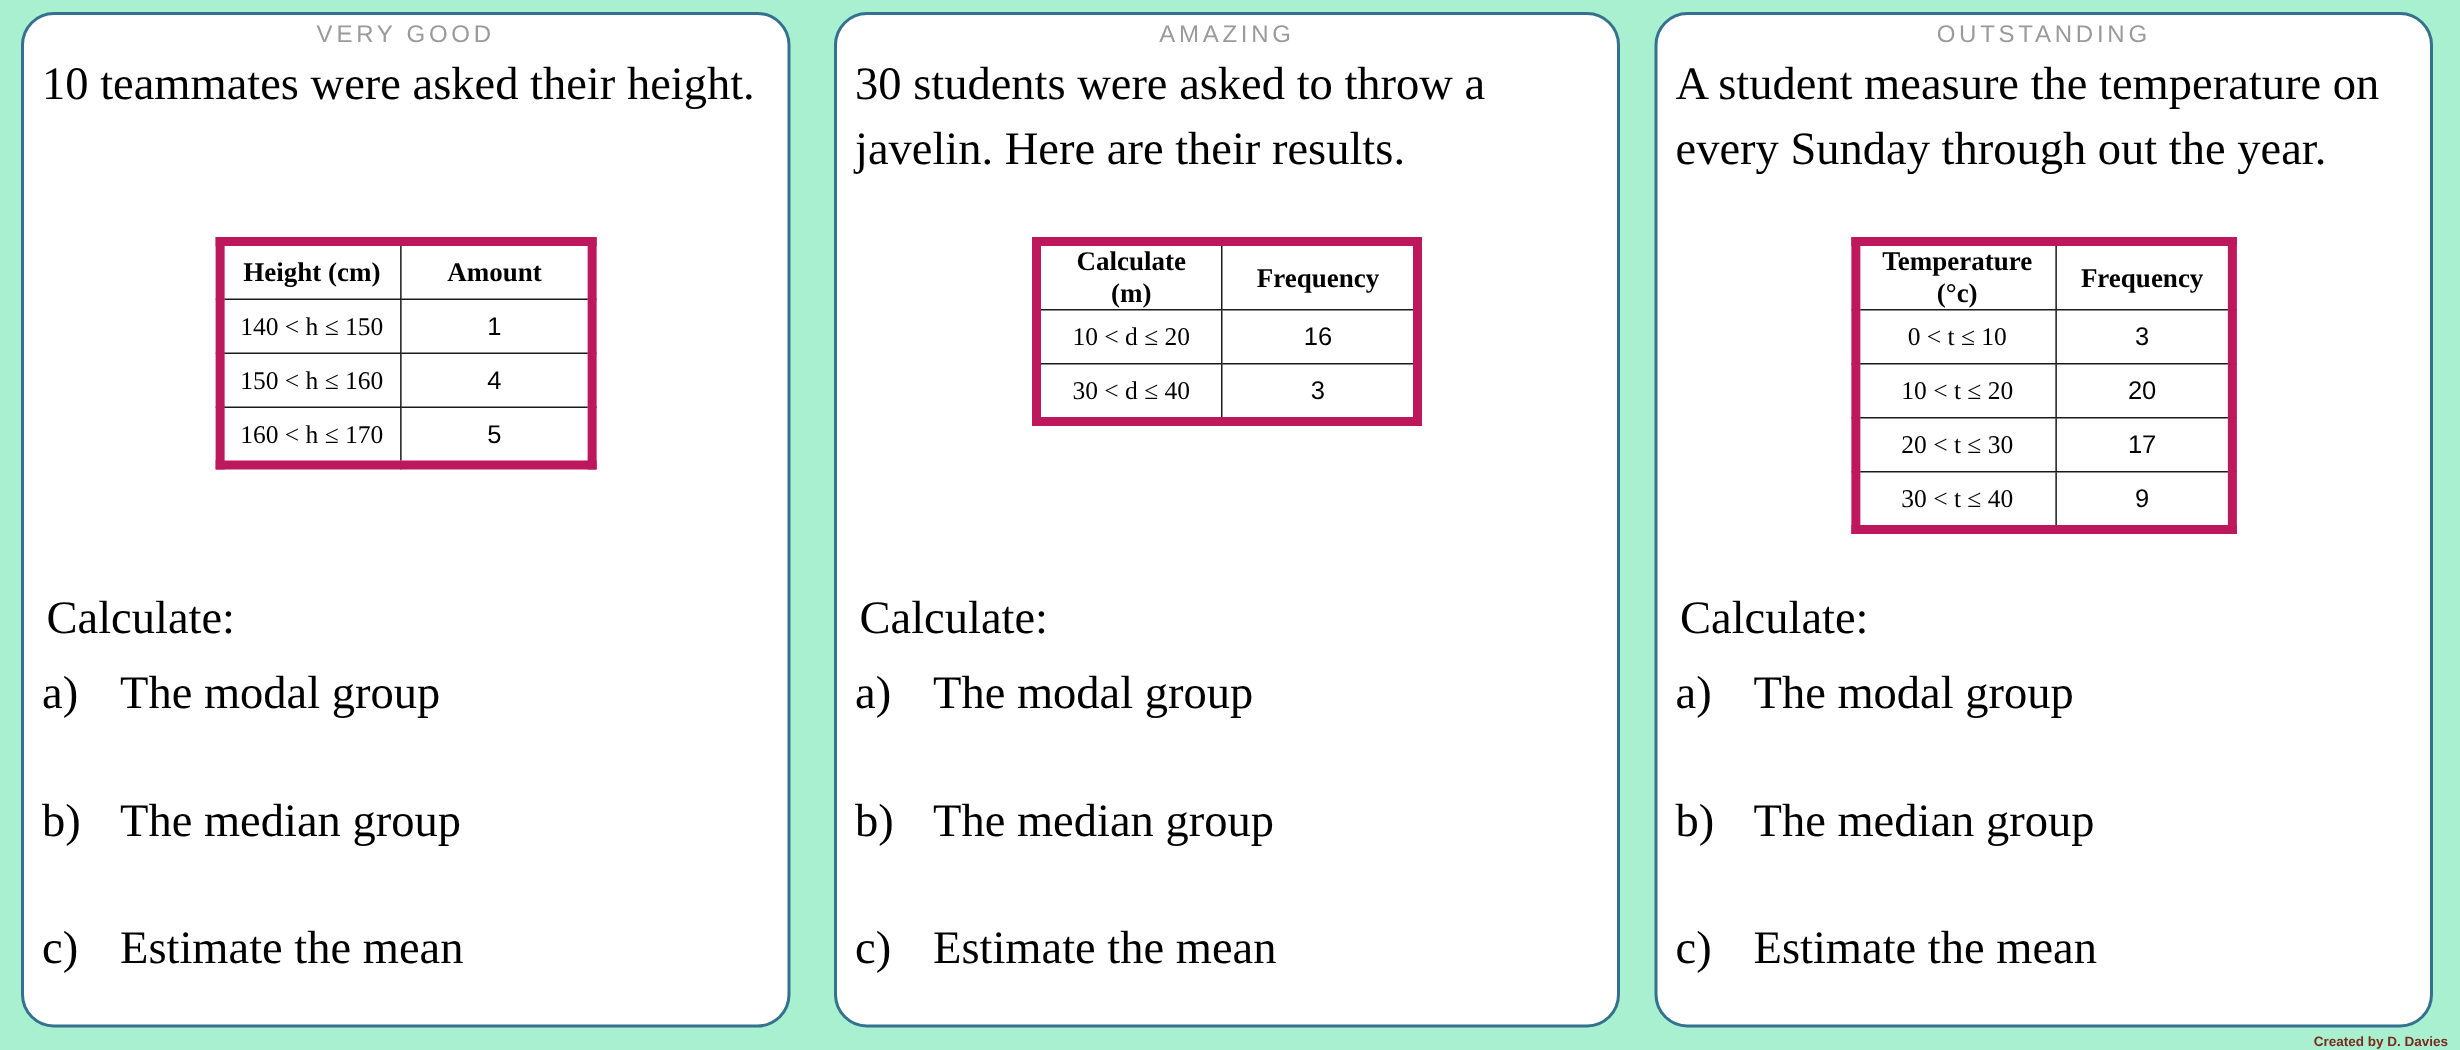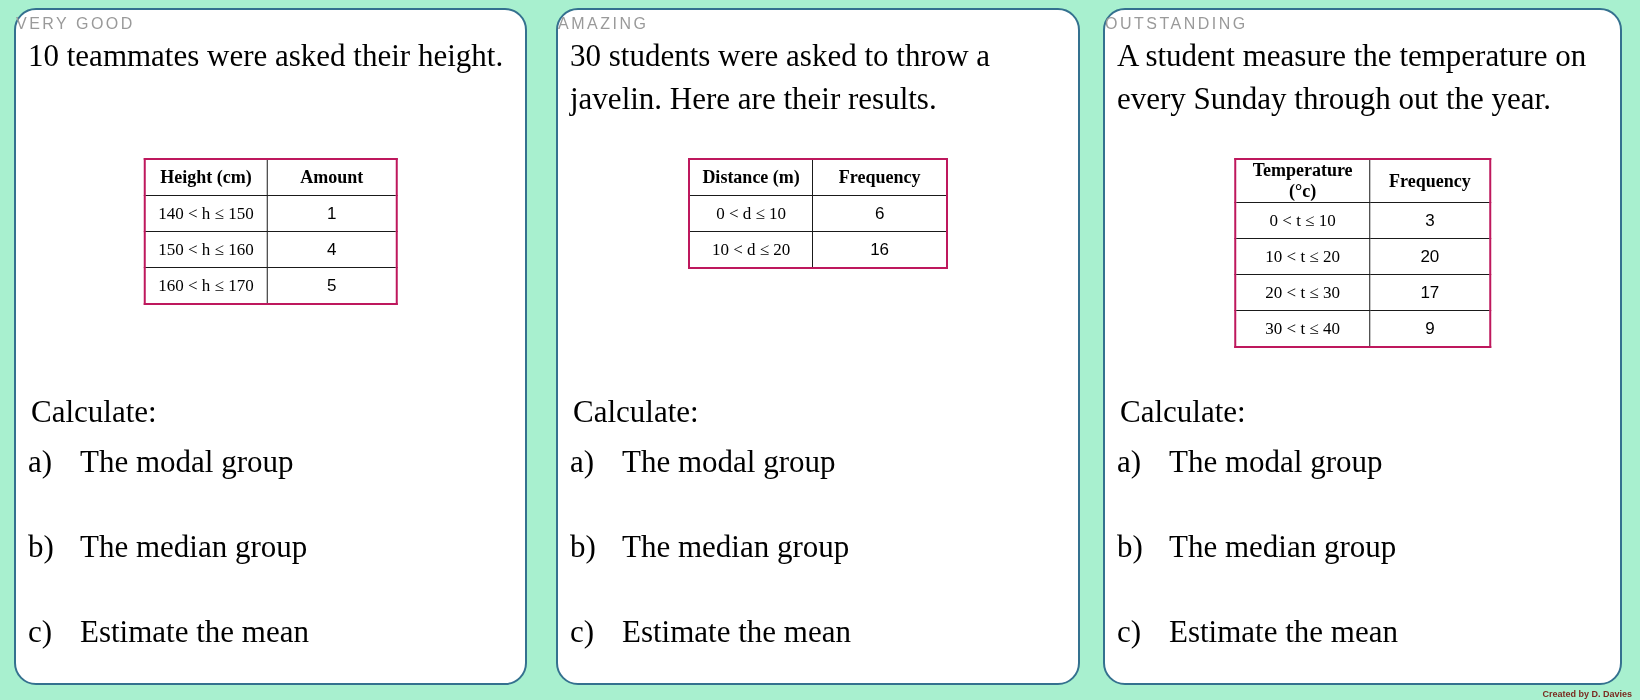--- a/index.html
+++ b/index.html
@@ -9,32 +9,32 @@
     font-family:"Liberation Serif", serif; color:#000;
   }
   .card {
     position:absolute; top:8px; height:677px; background:#ffffff;
     border:2px solid #34718f; border-radius:22px; box-sizing:border-box;
   }
   .card-1 { left:14px;  width:513px; }
   .card-2 { left:556px; width:524px; }
   .card-3 { left:1103px; width:519px; }
   .card-label {
-    position:absolute; top:5px; left:0; right:0; text-align:left;
+    position:absolute; top:5px; left:0; right:0; text-align:center;
     font-family:"Liberation Sans", sans-serif; font-size:16px;
     letter-spacing:2.5px; color:#9a9a9a; font-weight:400;
   }
   .prompt {
     position:absolute; top:24px; left:12px; right:4px; margin:0;
     font-size:31px; line-height:43px;
   }
   .freq-table {
     position:absolute; top:148px; left:50%; transform:translateX(-50%);
     border-collapse:collapse; background:#fff;
-    border:2px solid #be185d;
+    border:6px solid #be185d;
   }
   .freq-table th, .freq-table td {
     border:1px solid #1a1a1a; height:35px; padding:0 10px;
     text-align:center; vertical-align:middle;
   }
   .freq-table th {
     font-size:18px; font-weight:bold; width:176px;
     font-family:"Liberation Serif", serif;
   }
   .freq-table td { font-size:17px; }
@@ -100,32 +100,32 @@
       </div>
     </div>
   </section>
 
   <section class="card card-2">
     <div class="card-label">AMAZING</div>
     <p class="prompt">30 students were asked to throw a javelin. Here are their results.</p>
     <table class="freq-table">
         <thead>
           <tr>
-            <th>Distance (m)</th>
+            <th>Calculate (m)</th>
             <th>Frequency</th>
           </tr>
         </thead>
         <tbody>
           <tr>
-            <td>0 &lt; d ≤ 10</td>
-            <td>6</td>
+            <td>10 &lt; d ≤ 20</td>
+            <td>16</td>
           </tr>
           <tr>
-            <td>10 &lt; d ≤ 20</td>
-            <td>16</td>
+            <td>30 &lt; d ≤ 40</td>
+            <td>3</td>
           </tr>
         </tbody>
       </table>
     <div class="calc">
       <p class="calc-label">Calculate:</p>
       <div class="calc-item item-a">
         <span class="calc-marker">a)</span>
         <span class="calc-text">The modal group</span>
       </div>
       <div class="calc-item item-b">

